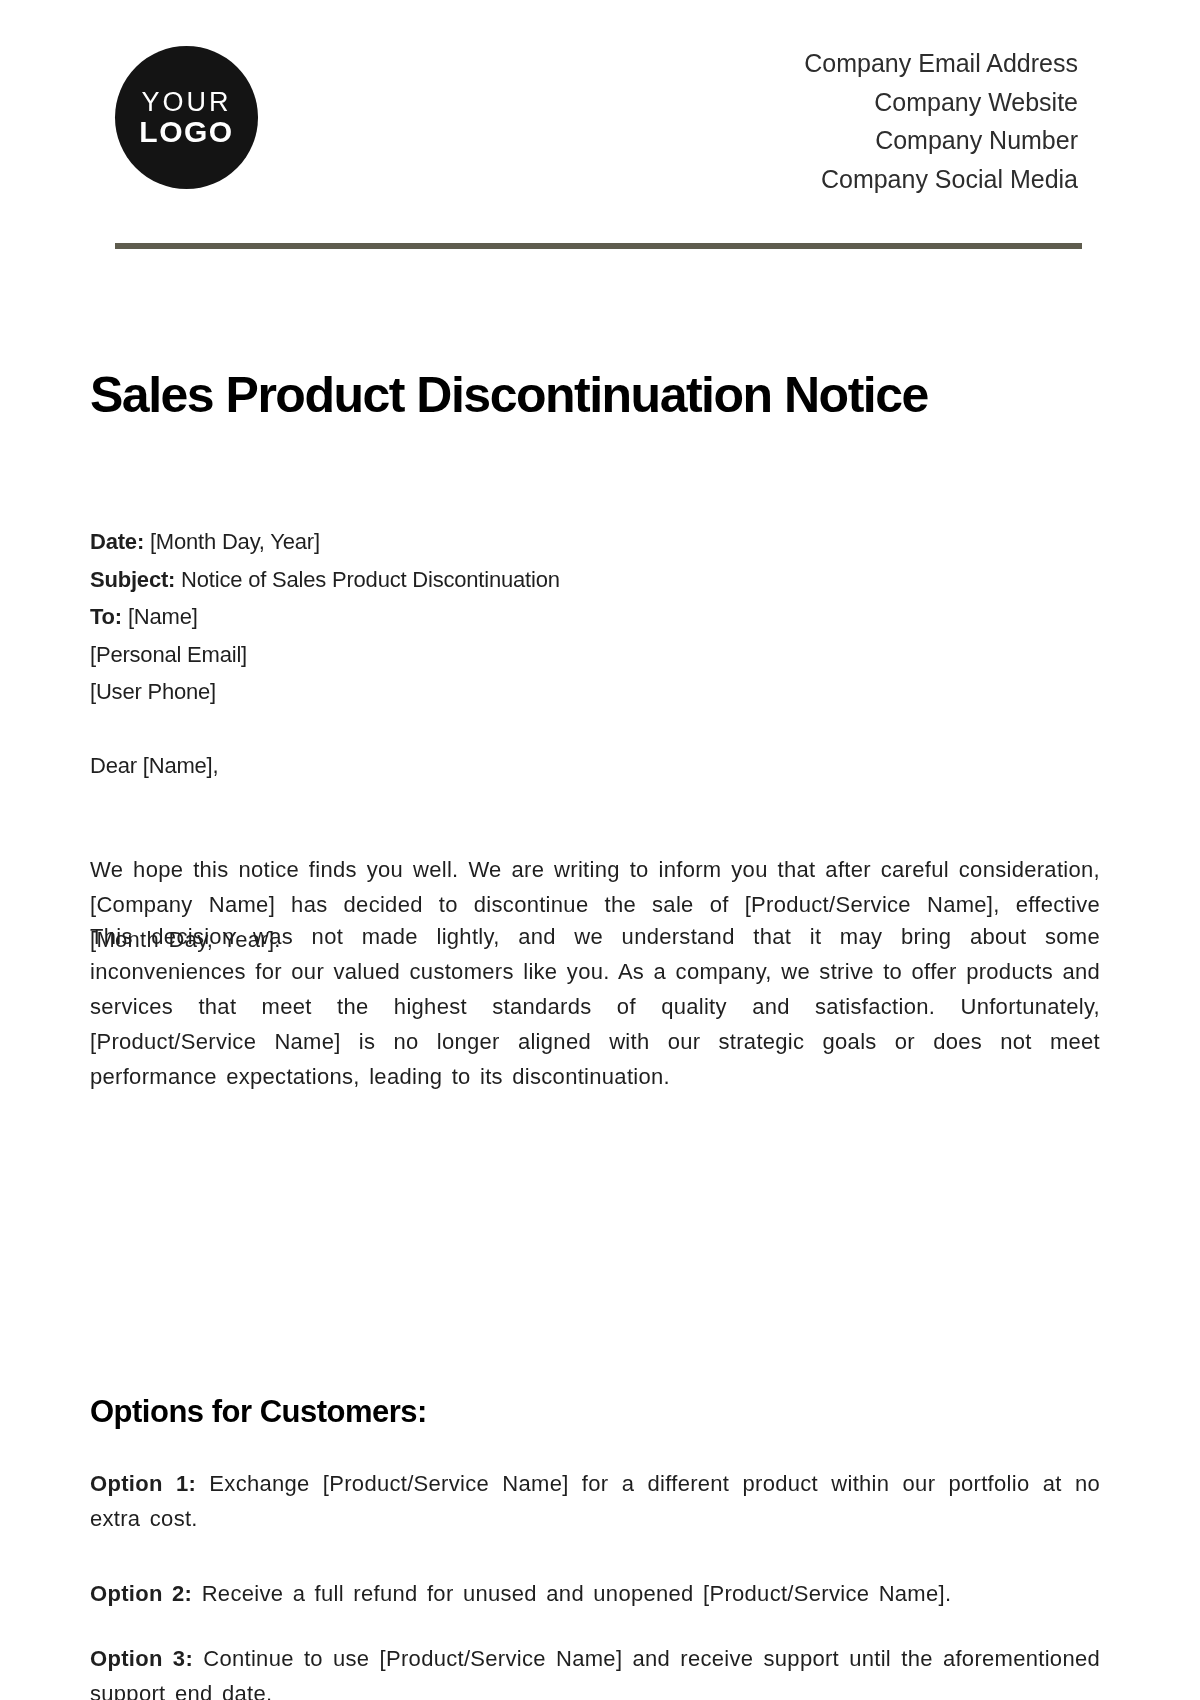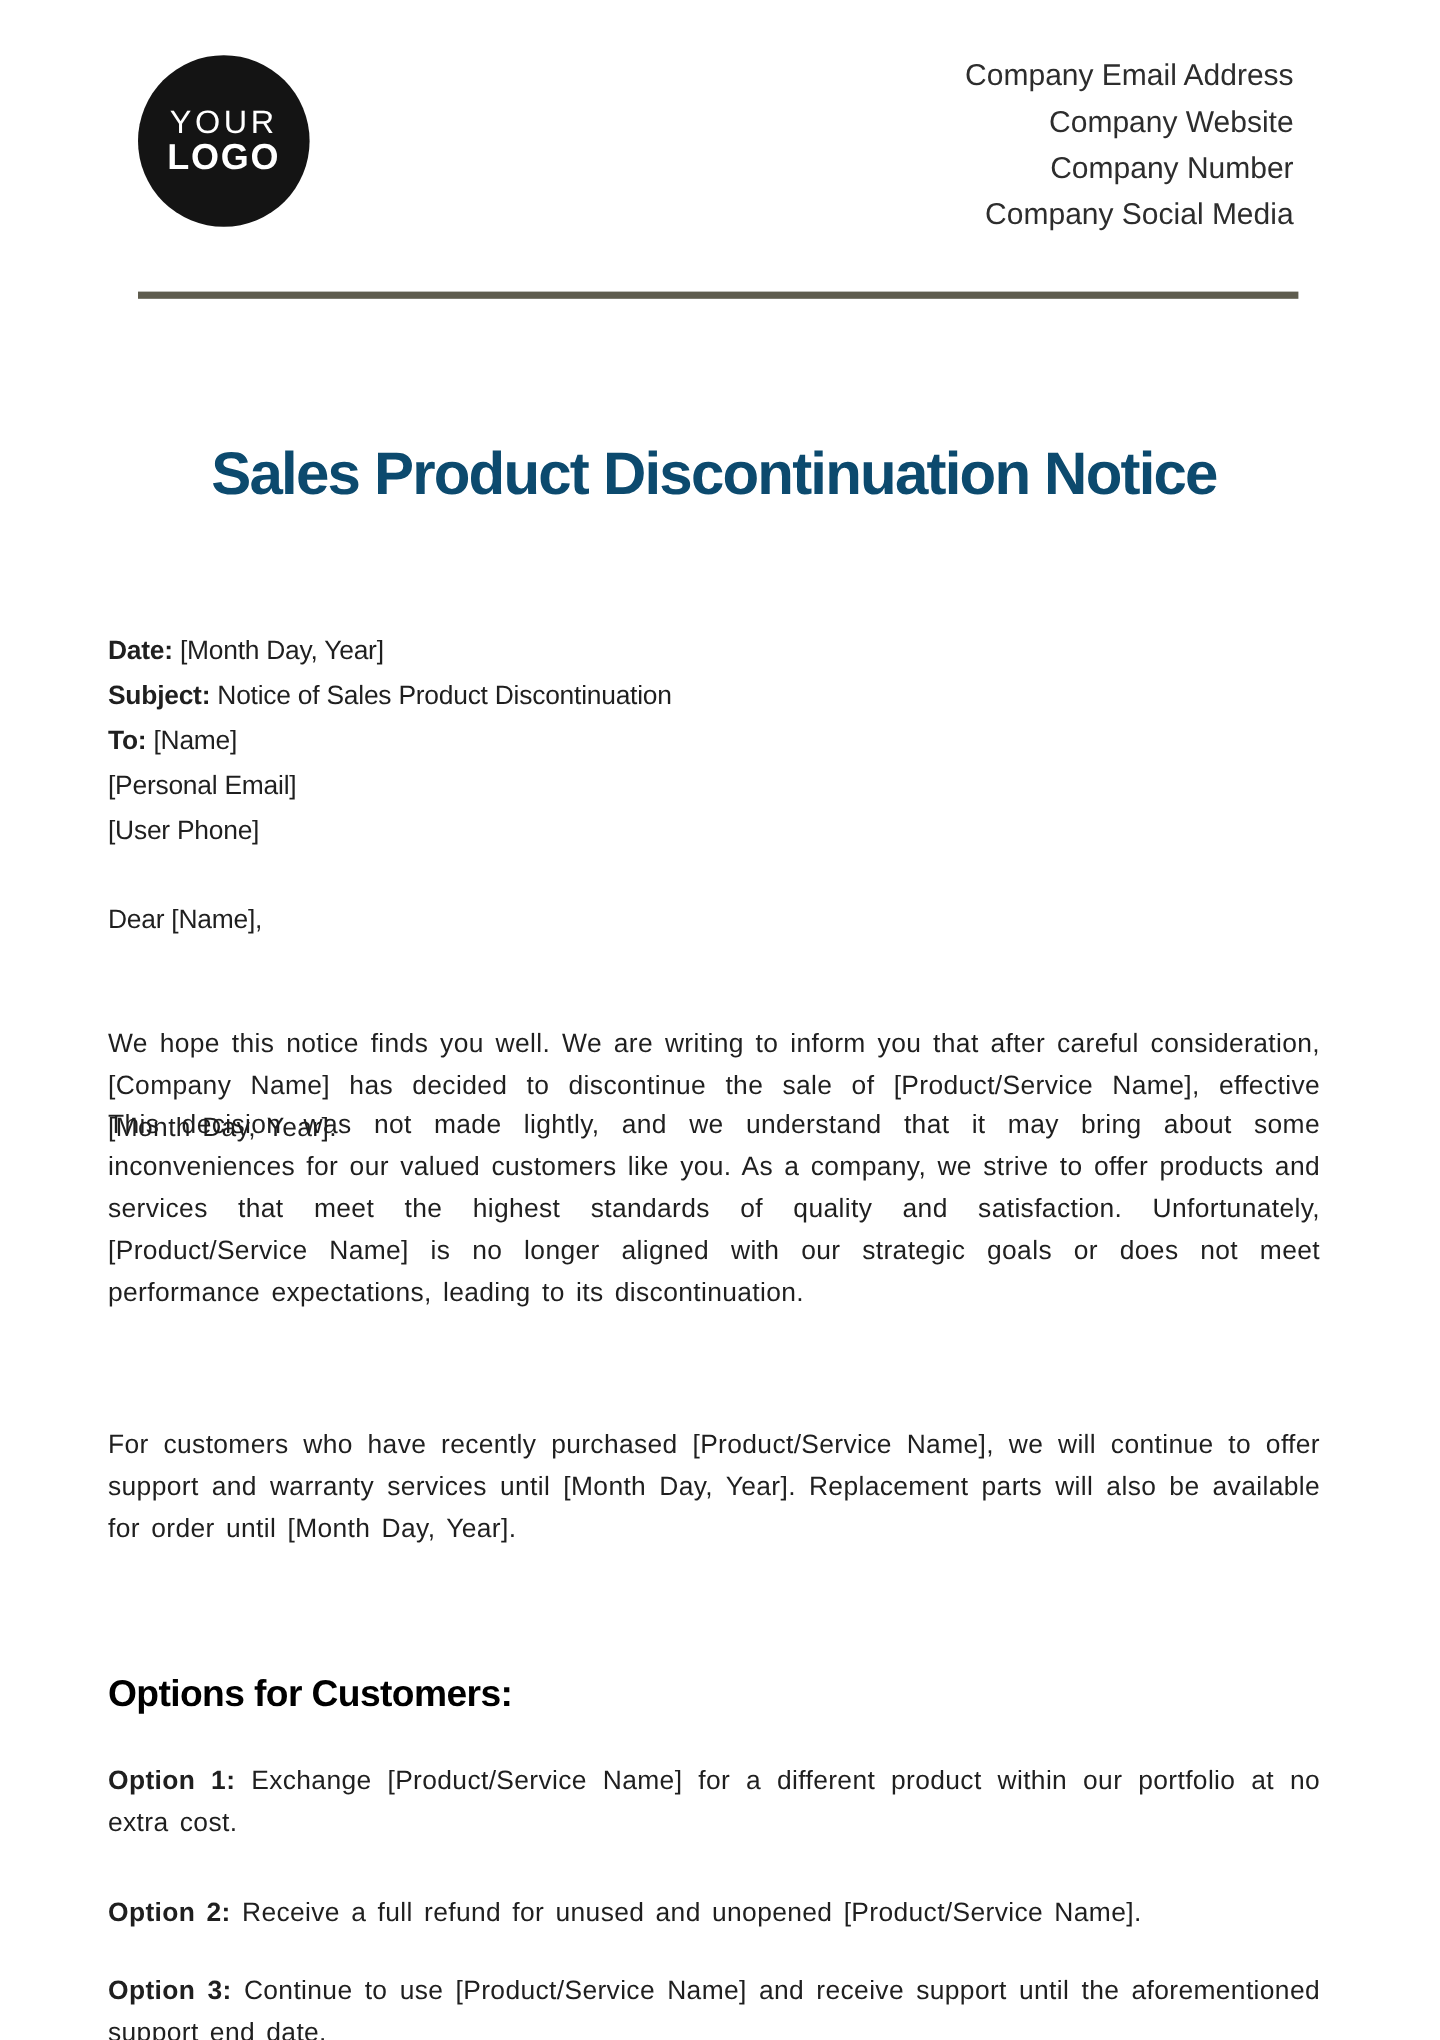--- a/index.html
+++ b/index.html
@@ -35,23 +35,22 @@
   }
   .divider {
     position: absolute; left: 115px; top: 243px;
     width: 967px; height: 6px;
     background: #5e5c4e;
   }
 
   
   .title {
     position: absolute; left: 90px; top: 370px; width: 1010px;
-    text-align: center;
     font-size: 50px; font-weight: 700; letter-spacing: -1.5px;
-    color: #0c4a6e; line-height: 1;
+    color: #000000; line-height: 1;
     white-space: nowrap;
   }
   .meta {
     position: absolute; left: 90px; top: 523px; width: 1010px;
     font-size: 22px; line-height: 37.5px;
     letter-spacing: -0.2px;
   }
   .meta .label { font-weight: 700; }
   .salutation {
     position: absolute; left: 90px; top: 748px; width: 1010px;
@@ -118,21 +117,20 @@
     <div class="meta-line">
       <span class="label"></span>
       <span class="value">[User Phone]</span>
     </div>
   </div>
 
   <div class="salutation">Dear [Name],</div>
 
   <p class="para p1">We hope this notice finds you well. We are writing to inform you that after careful consideration, [Company Name] has decided to discontinue the sale of [Product/Service Name], effective [Month Day, Year].</p>
   <p class="para p2">This decision was not made lightly, and we understand that it may bring about some inconveniences for our valued customers like you. As a company, we strive to offer products and services that meet the highest standards of quality and satisfaction. Unfortunately, [Product/Service Name] is no longer aligned with our strategic goals or does not meet performance expectations, leading to its discontinuation.</p>
-  <p class="para p3">For customers who have recently purchased [Product/Service Name], we will continue to offer support and warranty services until [Month Day, Year]. Replacement parts will also be available for order until [Month Day, Year].</p>
 
   <div class="section-heading">Options for Customers:</div>
 
   <p class="para opt opt1">
     <span class="label">Option 1:</span>
     <span>Exchange [Product/Service Name] for a different product within our portfolio at no extra cost.</span>
   </p>
   <p class="para opt opt2">
     <span class="label">Option 2:</span>
     <span>Receive a full refund for unused and unopened [Product/Service Name].</span>

